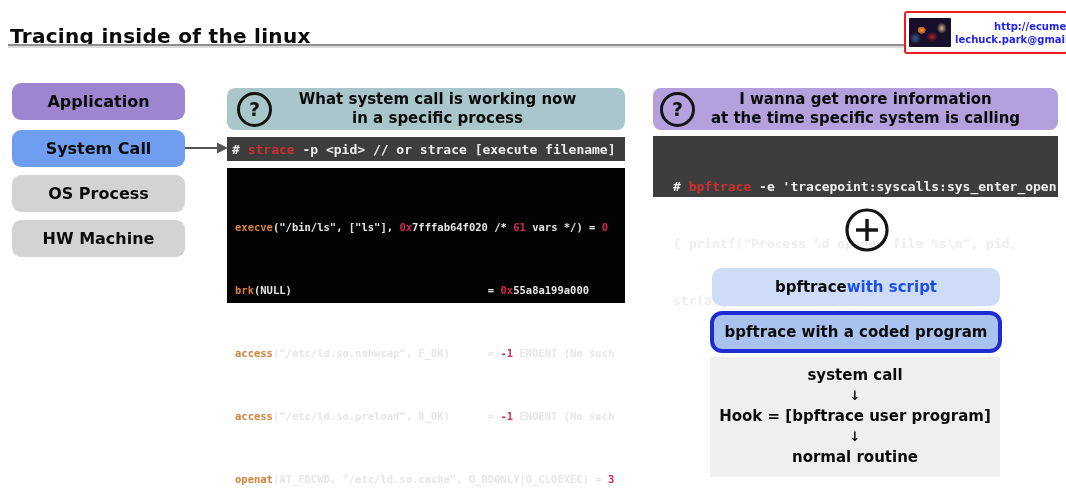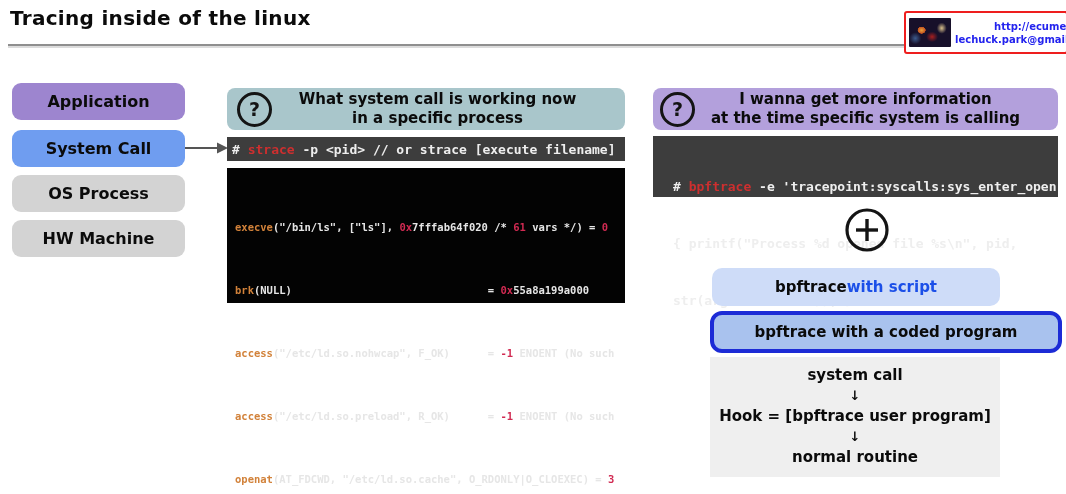--- a/index.html
+++ b/index.html
@@ -1,20 +1,20 @@
 <!DOCTYPE html>
 <html><head>
 <meta charset="utf-8">
 <style>
   html,body{margin:0;padding:0;background:#ffffff;}
   #canvas{position:relative;width:1066px;height:494px;background:#ffffff;
           font-family:"DejaVu Sans", sans-serif;overflow:hidden;}
 
   
-  .slide-title{position:absolute;left:10px;top:6px;font-size:20px;font-weight:bold;color:#0b0b0b;letter-spacing:.3px;}
+  .slide-title{position:absolute;left:10px;top:24px;font-size:20px;font-weight:bold;color:#0b0b0b;letter-spacing:.3px;}
   .title-rule{position:absolute;left:8px;top:44px;width:1051px;height:2px;background:#8f8f8f;box-shadow:0 2px 0 #dcdcdc;}
 
   
   .contact{position:absolute;left:904px;top:11px;width:154px;height:37px;border:2px solid #ee1e1e;border-radius:3px;
            display:flex;align-items:center;gap:4px;padding:1px 3px;box-sizing:content-box;background:#fff;}
   .thumb{width:42px;height:29px;border-radius:1px;flex:none;
          background:
            radial-gradient(7px 6px at 30% 42%, #e8a33c 0%, #c2511f 55%, transparent 60%),
            radial-gradient(9px 8px at 55% 65%, #a81f1f 0%, transparent 65%),
            radial-gradient(8px 9px at 78% 35%, #d9c08c 0%, transparent 62%),
@@ -54,21 +54,21 @@
               display:flex;align-items:center;padding-left:5px;box-sizing:border-box;}
   .bpf-box{left:653px;top:136px;width:405px;height:61px;font-size:13px;line-height:19px;
            padding:3px 0 0 20px;box-sizing:border-box;}
 
   
   .plus-wrap{position:absolute;left:844px;top:207px;width:46px;height:46px;}
 
   
   .opt-script{position:absolute;left:712px;top:268px;width:288px;height:38px;border-radius:10px;
               display:flex;align-items:center;justify-content:center;font-size:15px;font-weight:bold;}
-  .opt-coded{position:absolute;left:710px;top:311px;width:352px;height:42px;border-radius:12px;
+  .opt-coded{position:absolute;left:710px;top:311px;width:292px;height:42px;border-radius:12px;
              border:4px solid #1c2bd6;box-sizing:border-box;
              display:flex;align-items:center;justify-content:center;font-size:15px;font-weight:bold;color:#0b0b0b;}
   .flow-box{position:absolute;left:710px;top:357px;width:290px;height:120px;background:#efefef;
             text-align:center;font-weight:bold;color:#0b0b0b;padding-top:7px;box-sizing:border-box;}
   .flow-step{font-size:15px;line-height:23px;}
   .flow-arrow{font-size:13px;line-height:18px;}
 </style>
 </head>
 <body>
 

